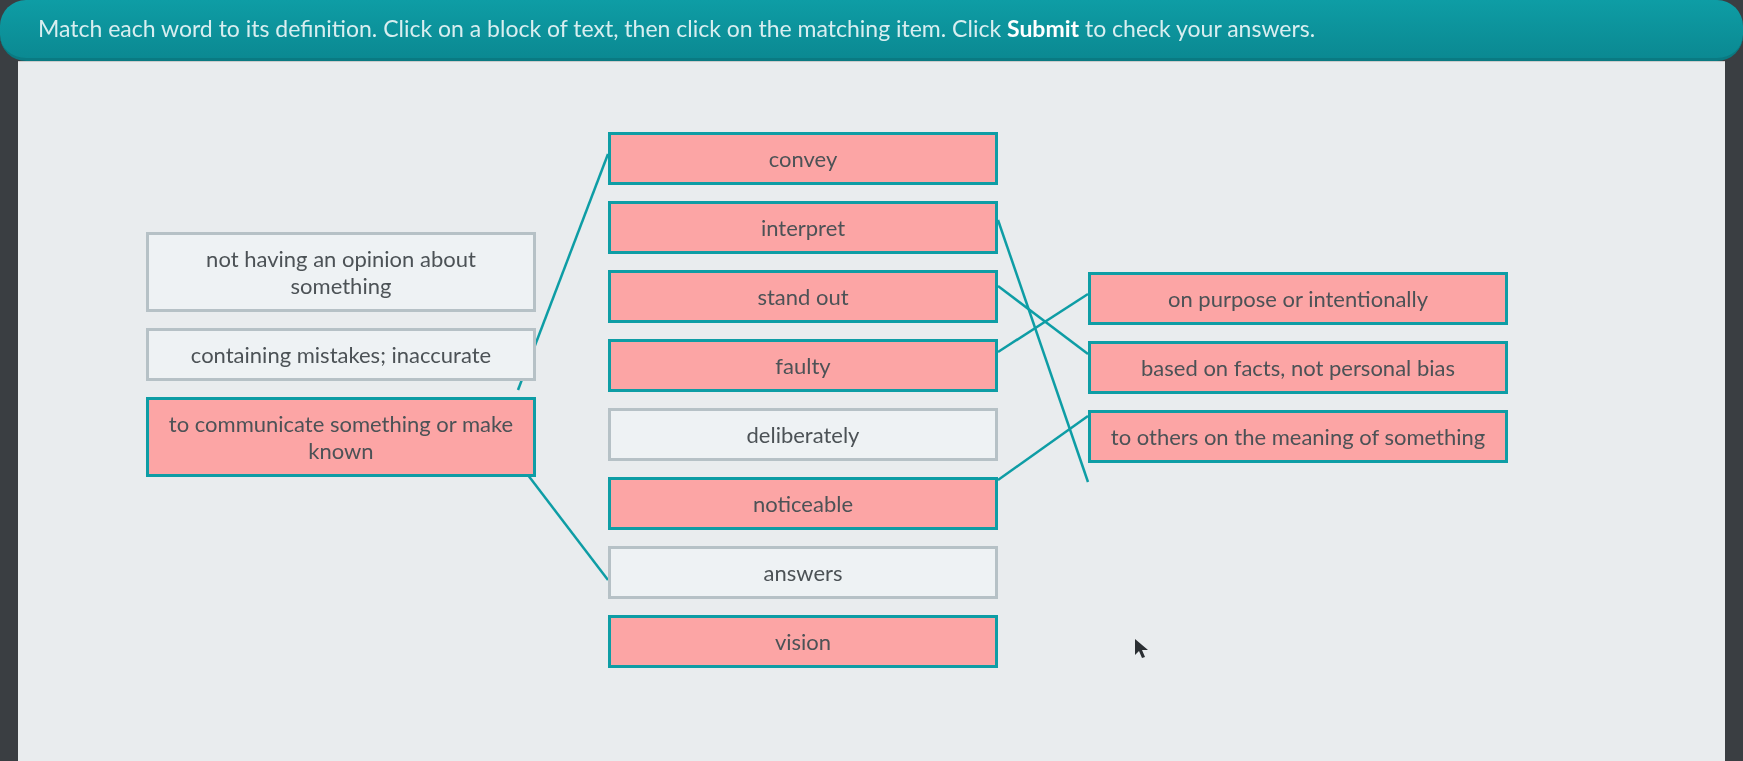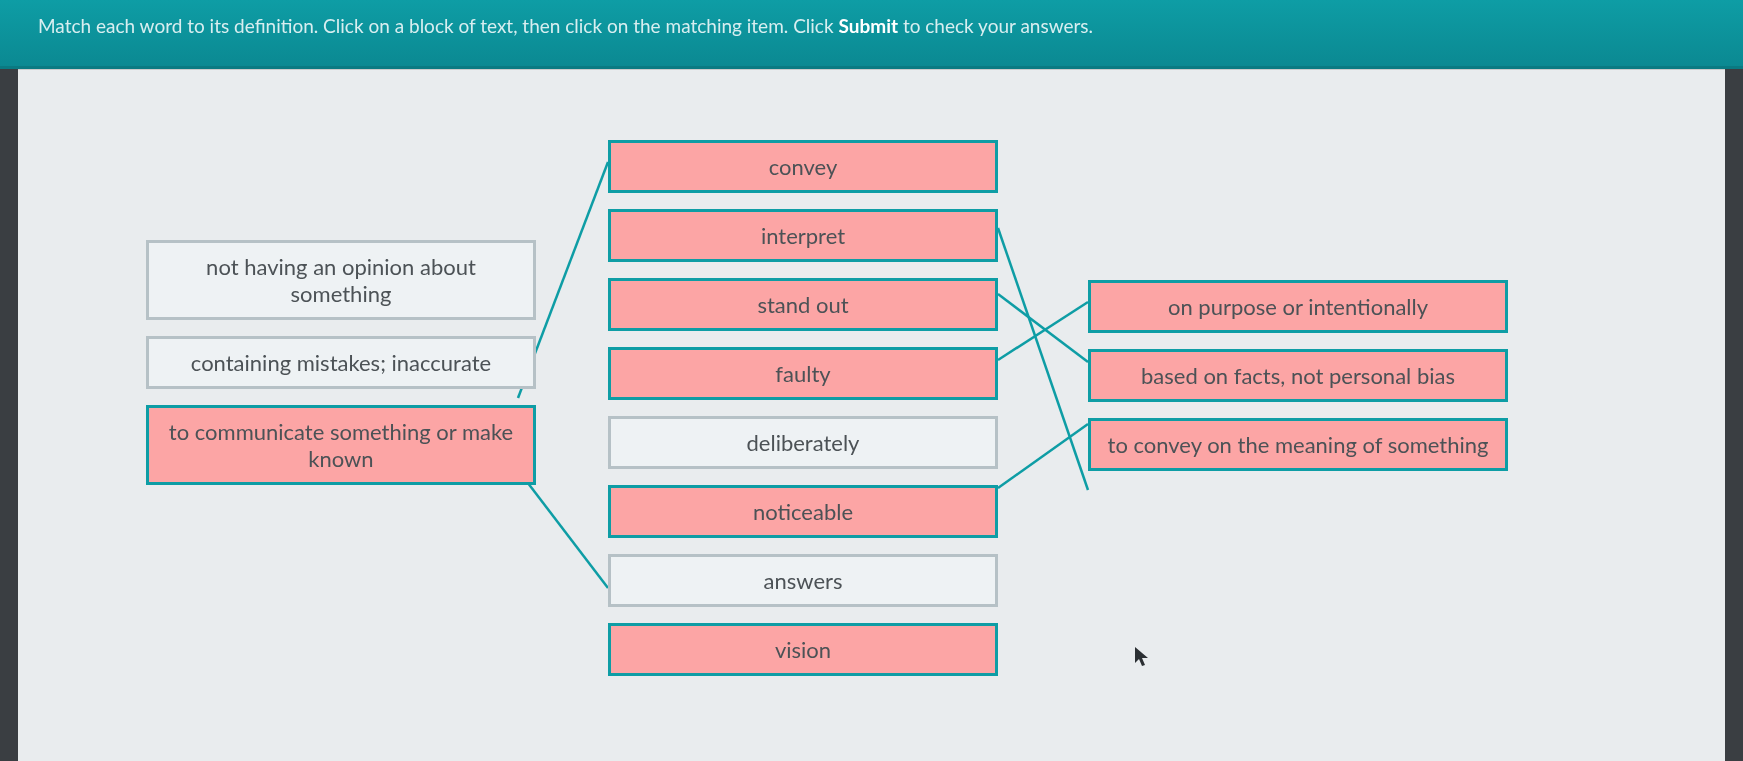--- a/index.html
+++ b/index.html
@@ -7,23 +7,24 @@
       font-family: -apple-system, BlinkMacSystemFont, "Segoe UI", "Lato", sans-serif;
       background: #3a3e42;
       width: 1743px;
       height: 761px;
       overflow: hidden;
       position: relative;
     }
     .header-bar {
       background: linear-gradient(180deg, #0e9da5 0%, #0b8992 100%);
       color: #d8eef0;
-      padding: 14px 38px 29px;
-      font-size: 19px;
+      padding: 14px 38px 16px;
+      font-size: 23px;
       border-bottom: 3px solid #0a7a82;
+      border-radius: 26px;
     }
     .header-bar b { font-weight: 700; color: #ffffff; }
     .content-area {
       background: #e9ecee;
       margin: 0 18px 0 18px;
       height: 700px;
       position: relative;
       border-top: 1px solid #ccc;
     }
     .col {
@@ -93,21 +94,21 @@
       <div class="block matched">stand out</div>
       <div class="block matched">faulty</div>
       <div class="block">deliberately</div>
       <div class="block matched">noticeable</div>
       <div class="block">answers</div>
       <div class="block matched">vision</div>
     </div>
   <div class="col col-right">
       <div class="block matched">on purpose or intentionally</div>
       <div class="block matched">based on facts, not personal bias</div>
-      <div class="block matched">to convey on the meaning of something</div>
+      <div class="block matched">to others on the meaning of something</div>
     </div>
 
   <div class="cursor">
     <svg viewBox="0 0 18 24">
         <path d="M2 2 L2 18 L6 14 L9 21 L12 20 L9 13 L15 13 Z" fill="#2b2f33"></path>
       </svg>
   </div>
 </div>
 
 </body></html>

